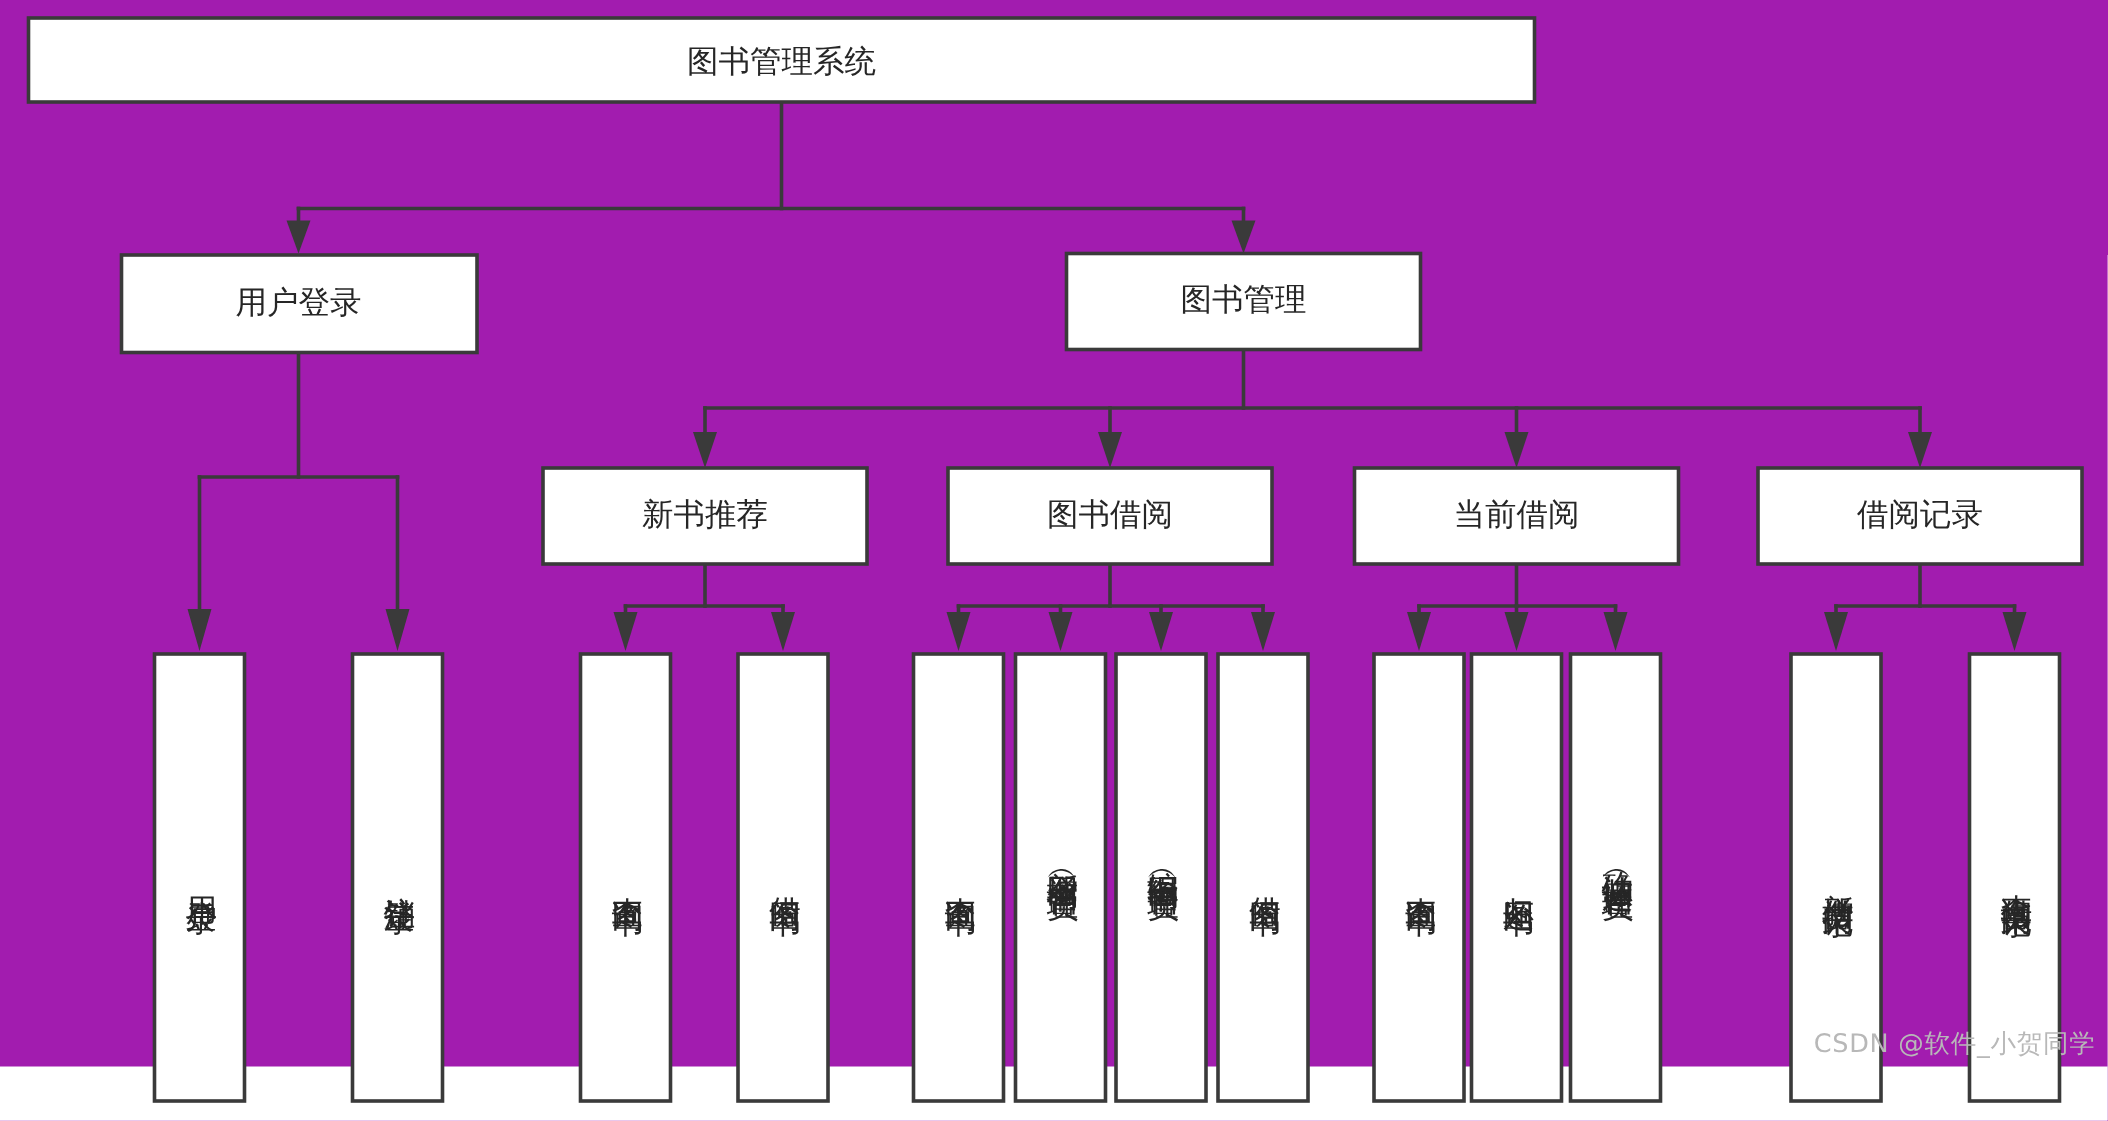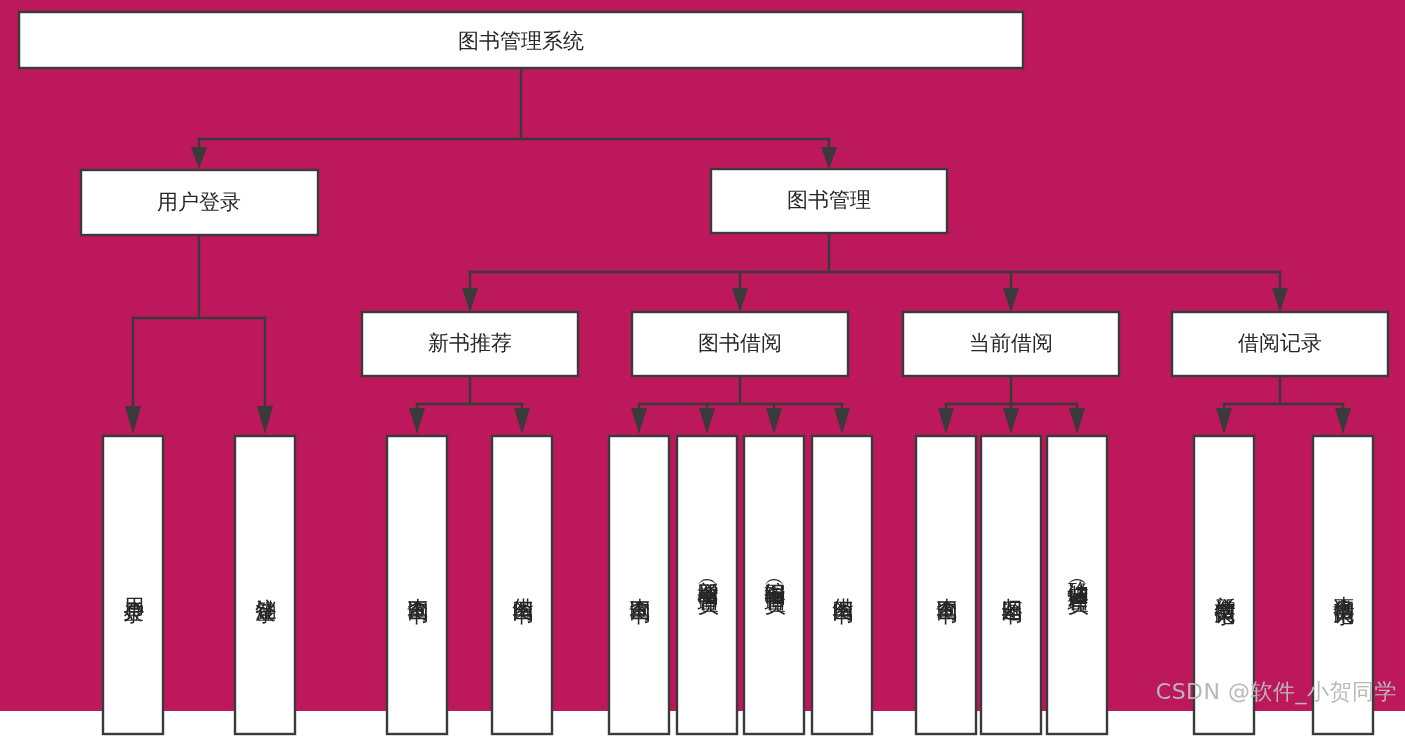--- a/index.html
+++ b/index.html
@@ -10,21 +10,21 @@
   body {
     width: 1405px;
     height: 747px;
     font-family: "DejaVu Sans", "Liberation Sans", sans-serif;
     overflow: hidden;
   }
   #diagram-root {
     position: relative;
     width: 1405px;
     height: 711px;
-    background: #be185d;
+    background: #a21caf;
   }
   svg#tree-svg {
     position: absolute;
     left: 0;
     top: 0;
     width: 1405px;
     height: 747px;
   }
   .node-box {
     fill: #ffffff;
@@ -55,21 +55,21 @@
     text-anchor: middle;
     dominant-baseline: middle;
     writing-mode: vertical-rl;
     letter-spacing: 2px;
   }
   .watermark {
     position: absolute;
     right: 8px;
     bottom: 4px;
     font-family: "DejaVu Sans", "Liberation Sans", sans-serif;
-    font-size: 22px;
+    font-size: 17px;
     color: #b8b8b8;
     white-space: nowrap;
     letter-spacing: 0.5px;
     pointer-events: none;
   }
 </style>
 </head>
 <body>
 
 <div id="diagram-root">

